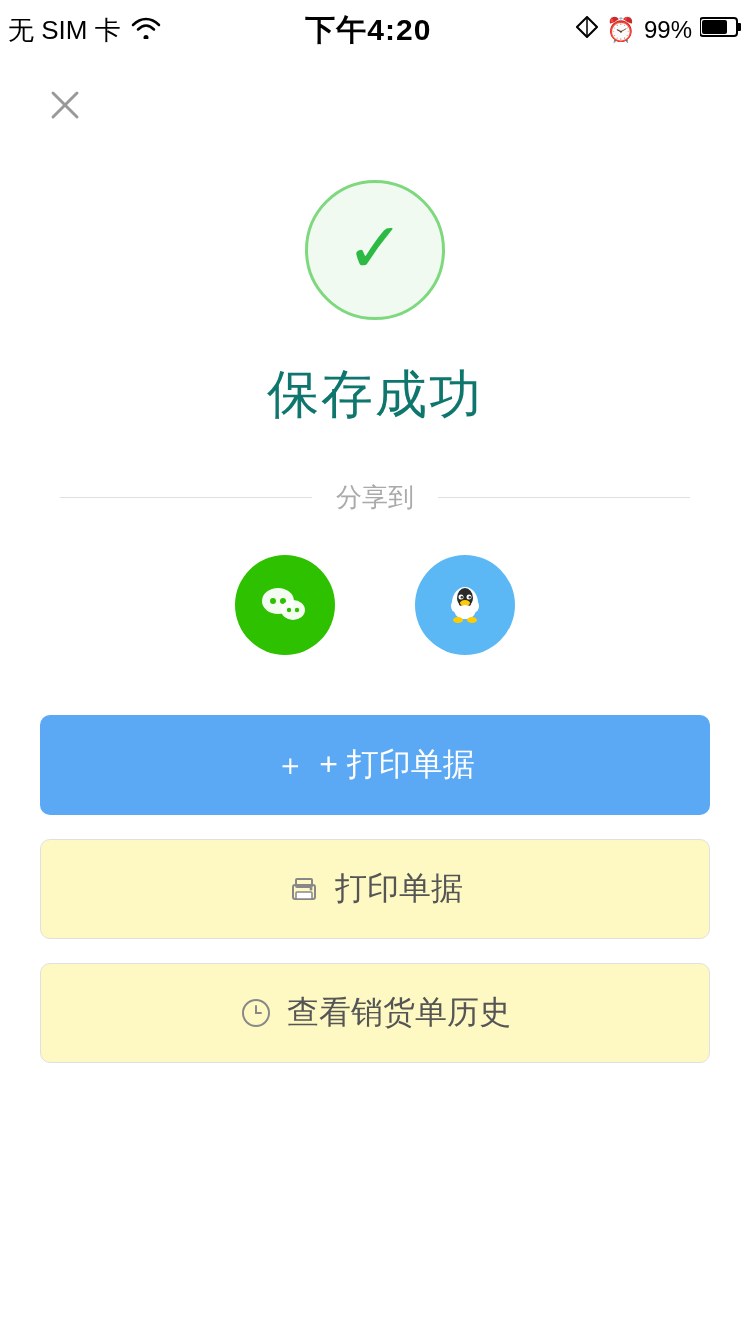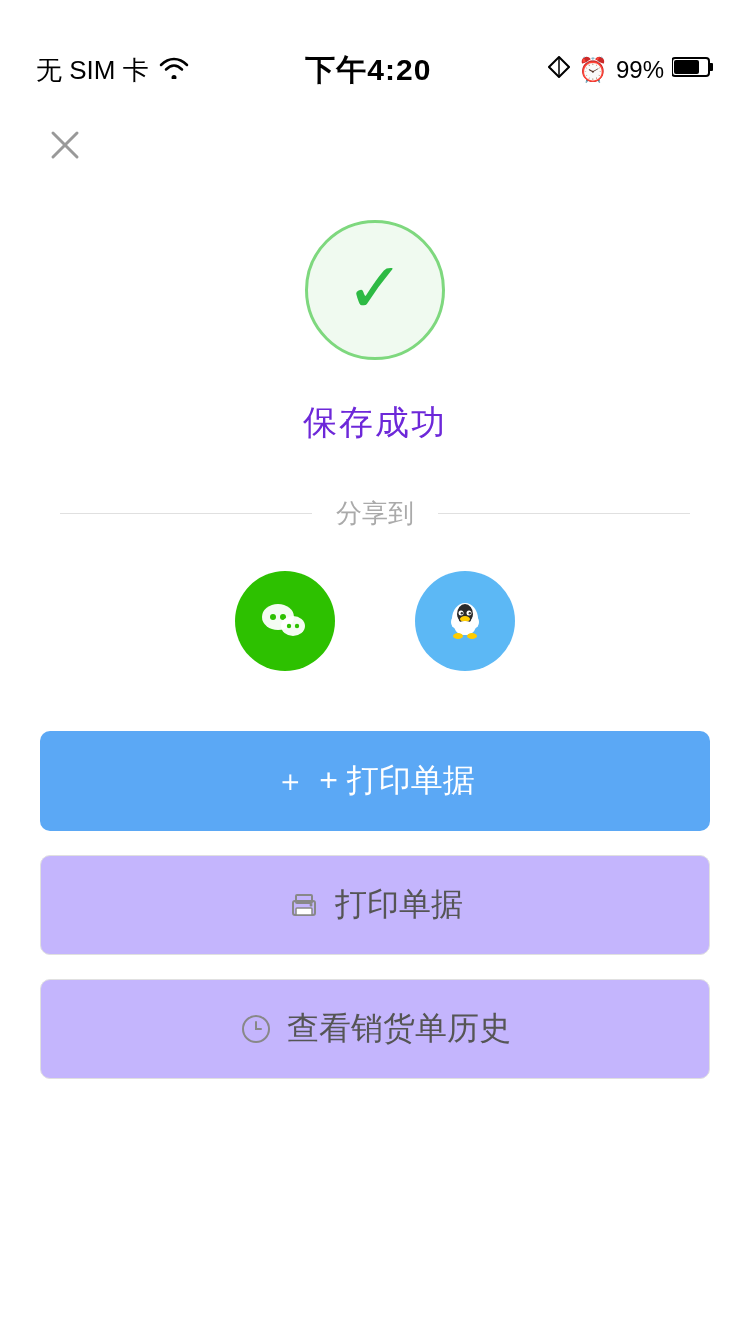--- a/index.html
+++ b/index.html
@@ -15,23 +15,22 @@
     }
 
     
     .status-bar {
       width: 100%;
       height: 60px;
       background: #ffffff;
       display: flex;
       align-items: center;
       justify-content: space-between;
-      padding: 0 36px;
+      padding: 0 8px;
       flex-shrink: 0;
-      margin-top: 40px;
     }
     .status-left {
       display: flex;
       align-items: center;
       gap: 10px;
       font-size: 26px;
       font-weight: 500;
       color: #000;
     }
     .status-center {
@@ -84,23 +83,23 @@
     .checkmark {
       font-size: 70px;
       color: #2dba44;
       line-height: 1;
       margin-top: -4px;
     }
 
     
     .success-title {
       text-align: center;
-      font-size: 34px;
+      font-size: 52px;
       font-weight: 500;
-      color: #6d28d9;
+      color: #0f766e;
       margin-top: 40px;
       letter-spacing: 2px;
     }
 
     
     .share-divider-wrap {
       display: flex;
       align-items: center;
       margin: 50px 60px 0 60px;
       gap: 24px;
@@ -155,21 +154,21 @@
       font-size: 32px;
       cursor: pointer;
       border: none;
       outline: none;
     }
     .action-btn.primary {
       background: #5ba8f5;
       color: #fff;
     }
     .action-btn.secondary {
-      background: #c4b5fd;
+      background: #fef9c3;
       color: #555;
       border: 1.5px solid #e0e0e0;
     }
     .btn-icon {
       font-size: 30px;
       display: flex;
       align-items: center;
     }
   </style>
 </head>

